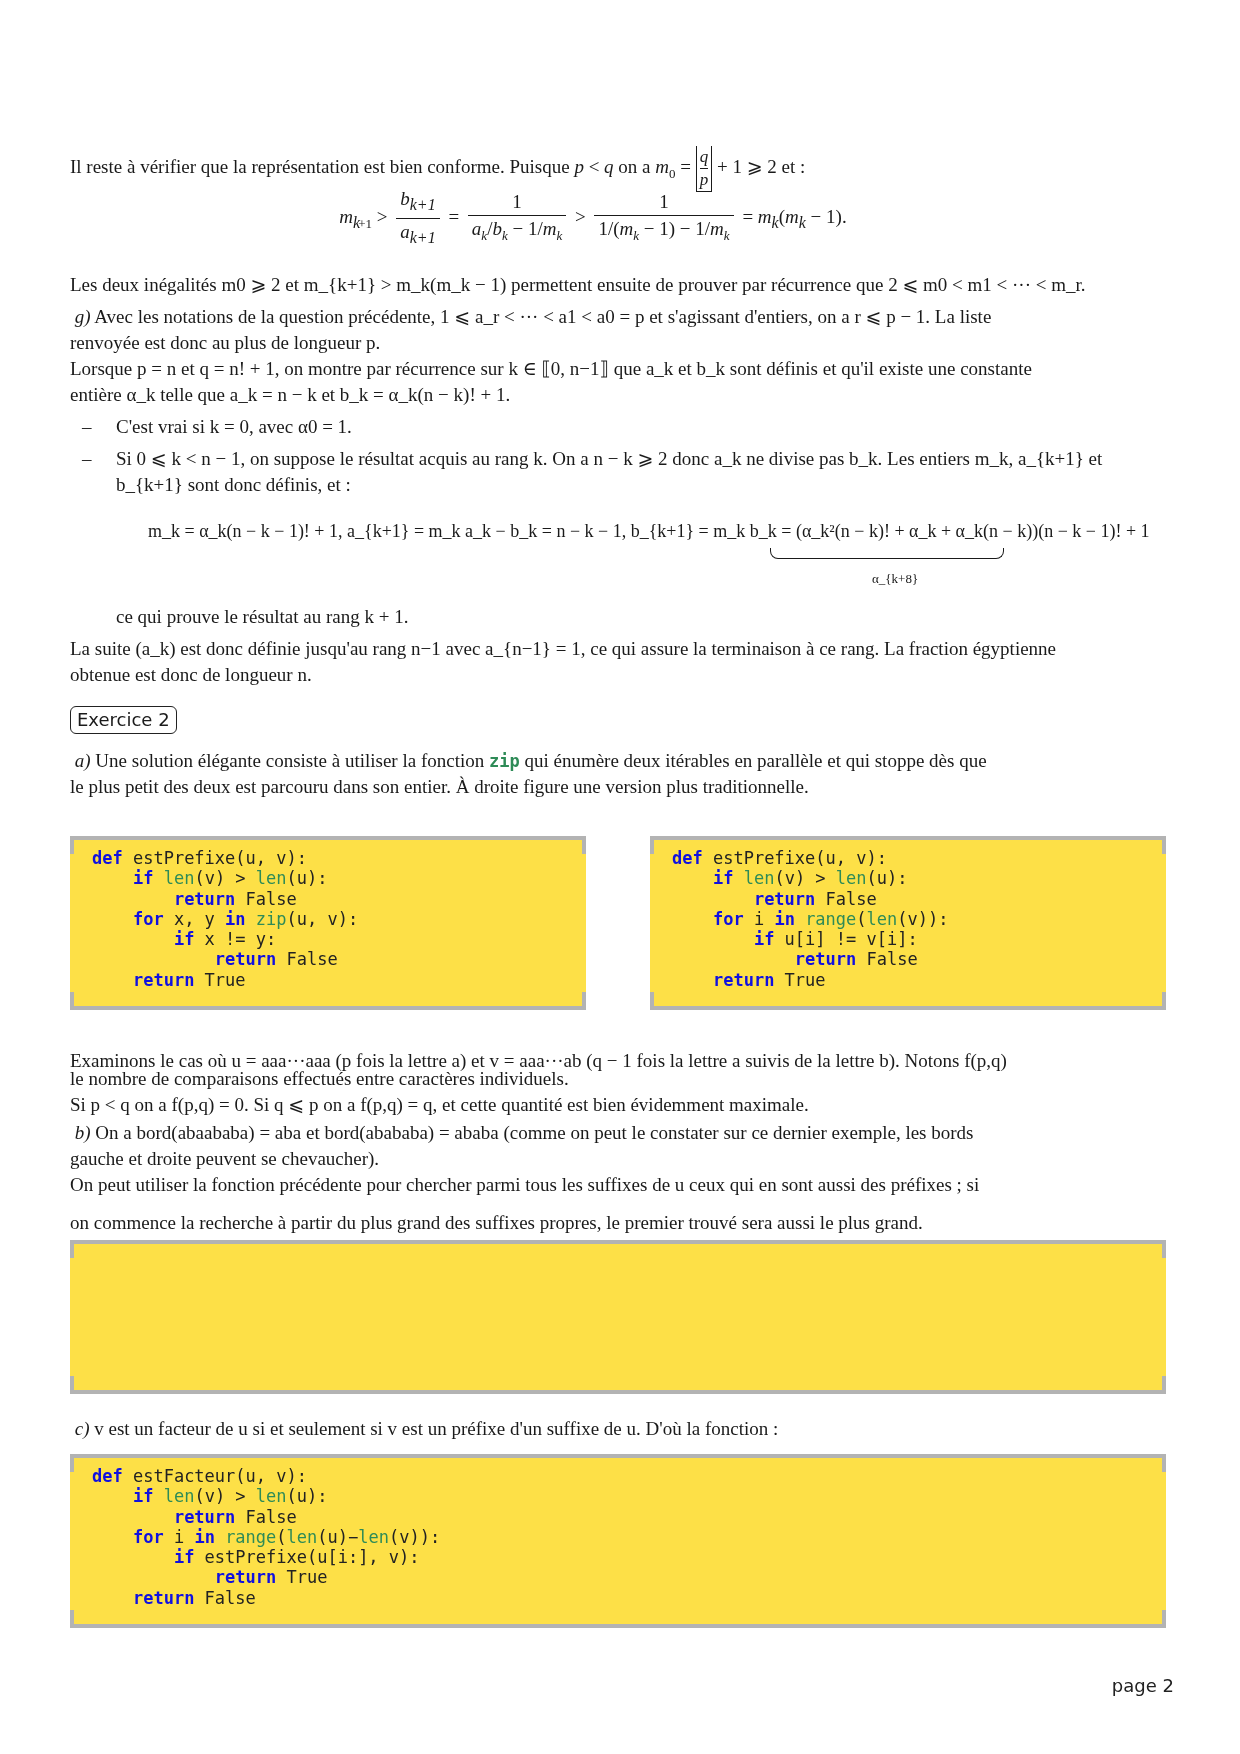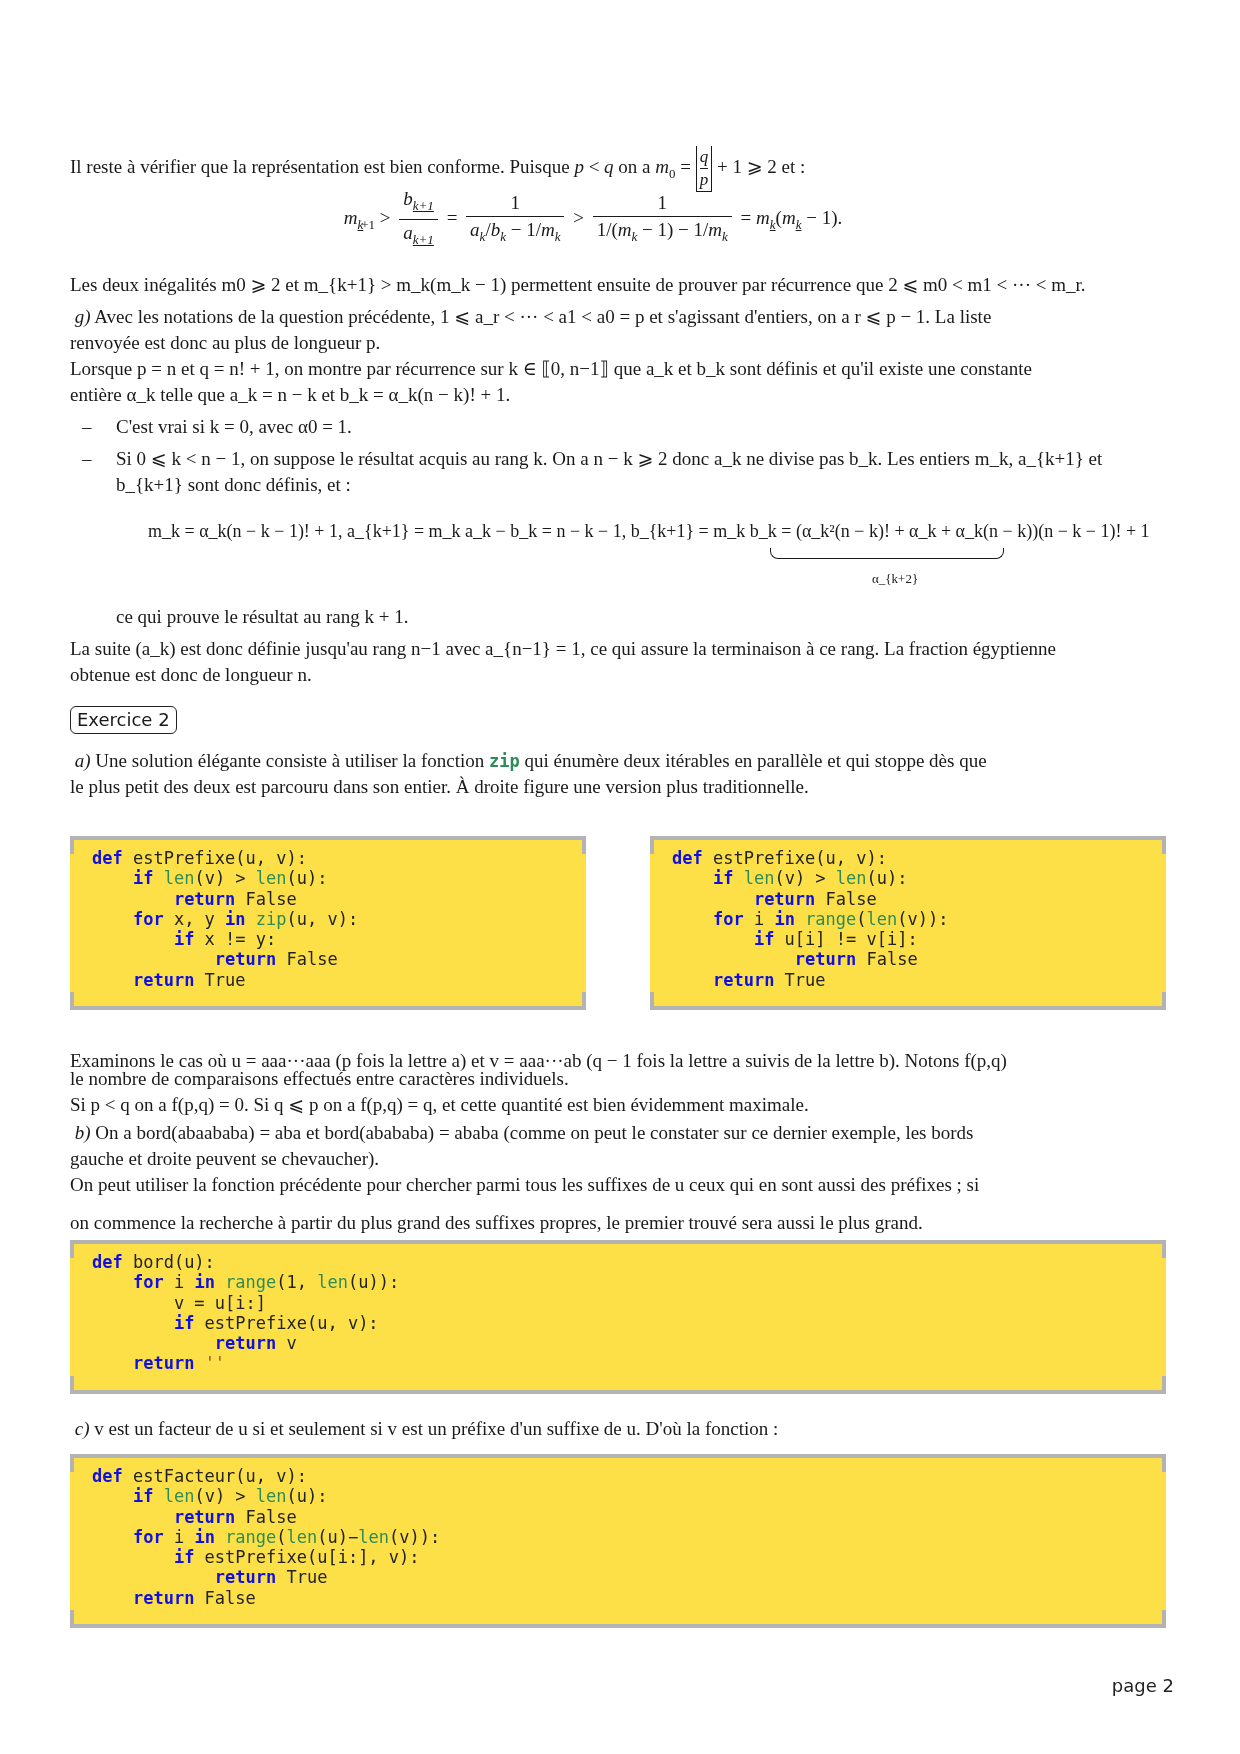--- a/index.html
+++ b/index.html
@@ -2,21 +2,21 @@
 <html><head>
 <meta charset="utf-8">
 <style>
   html, body { margin: 0; padding: 0; background: #ffffff; }
   body { width: 1240px; height: 1754px; position: relative; overflow: hidden;
          font-family: "DejaVu Serif", "Liberation Serif", serif; color: #1a1a1a; }
   .page { position: absolute; left: 70px; top: 0; width: 1106px; }
   .p { position: absolute; left: 0; width: 1106px; font-size: 19px; line-height: 26px;
        font-family: "Liberation Serif", "DejaVu Serif", serif; white-space: nowrap; }
   .m { font-style: italic; }
-  .sub { font-size: 13px; vertical-align: -5px; font-style: italic; text-decoration: underline; }
+  .sub { font-size: 16px; vertical-align: -5px; font-style: italic; }
   .sub-up { font-size: 13px; vertical-align: -5px; font-style: normal; }
   .center { text-align: center; }
   .frac { display: inline-block; vertical-align: middle; text-align: center; margin: 0 4px; }
   .frac .num { display: block; border-bottom: 1px solid #1a1a1a; padding: 0 4px; line-height: 26px; }
   .frac .den { display: block; padding: 0 4px; line-height: 26px; }
   .floor { display: inline-block; vertical-align: middle; }
   .floor .inner { display: inline-block; border-left: 1px solid #1a1a1a; border-right: 1px solid #1a1a1a;
                   border-bottom: 1px solid #1a1a1a; padding: 0 3px; }
   .floor .inner .num { display:block; border-bottom: 1px solid #1a1a1a; line-height: 22px; }
   .floor .inner .den { display:block; line-height: 22px; }
@@ -77,21 +77,21 @@
   </div>
   <div class="p" style="top:446px;">
     <span class="bullet">–</span><span style="margin-left:46px">Si 0 ⩽ k &lt; n − 1, on suppose le résultat acquis au rang k. On a n − k ⩾ 2 donc a_k ne divise pas b_k. Les entiers m_k, a_{k+1} et</span>
   </div>
   <div class="p" style="top:472px;">
     <span style="margin-left:46px">b_{k+1} sont donc définis, et :</span>
   </div>
 
   <div class="p" style="top:518px; left:78px; font-size:18px;">m_k = α_k(n − k − 1)! + 1,   a_{k+1} = m_k a_k − b_k = n − k − 1,   b_{k+1} = m_k b_k = (α_k²(n − k)! + α_k + α_k(n − k))(n − k − 1)! + 1</div>
   <div class="brace" style="left:700px; top:548px; width:232px;"></div>
-  <div class="p" style="top:566px; left:802px; width:60px; font-size:13px;">α_{k+2}</div>
+  <div class="p" style="top:566px; left:802px; width:60px; font-size:13px;">α_{k+8}</div>
 
   <div class="p" style="top:604px;">
     <span style="margin-left:46px">ce qui prouve le résultat au rang k + 1.</span>
   </div>
   <div class="p" style="top:636px;">La suite (a_k) est donc définie jusqu'au rang n−1 avec a_{n−1} = 1, ce qui assure la terminaison à ce rang. La fraction égyptienne</div>
   <div class="p" style="top:662px;">obtenue est donc de longueur n.</div>
 
   <div class="exo-box" style="top:706px;border-radius:6px;">Exercice 2</div>
 
   <div class="p" style="top:748px;">
@@ -132,26 +132,20 @@
     &nbsp;<span class="label">b)</span>
     <span>On a bord(abaababa) = aba et bord(abababa) = ababa (comme on peut le constater sur ce dernier exemple, les bords</span>
   </div>
   <div class="p" style="top:1146px;">gauche et droite peuvent se chevaucher).</div>
   <div class="p" style="top:1172px;">On peut utiliser la fonction précédente pour chercher parmi tous les suffixes de u ceux qui en sont aussi des préfixes ; si</div>
   <div class="p" style="top:1198px;margin-top:12px;">on commence la recherche à partir du plus grand des suffixes propres, le premier trouvé sera aussi le plus grand.</div>
 
   <div class="codebox" style="left:0; top:1240px; width:1096px; height:154px;">
     <span class="tick-tr"></span>
       <span class="tick-bl"></span>
-    <pre><span class="kw">def</span> bord(u):
-    <span class="kw">for</span> i <span class="kw">in</span> <span class="bi">range</span>(1, <span class="bi">len</span>(u)):
-        v = u[i:]
-        <span class="kw">if</span> estPrefixe(u, v):
-            <span class="kw">return</span> v
-    <span class="kw">return</span> <span class="str">''</span></pre>
   </div>
 
   <div class="p" style="top:1416px;">
     &nbsp;<span class="label">c)</span>
     <span>v est un facteur de u si et seulement si v est un préfixe d'un suffixe de u. D'où la fonction :</span>
   </div>
 
   <div class="codebox" style="left:0; top:1454px; width:1096px; height:174px;">
     <span class="tick-tr"></span>
       <span class="tick-bl"></span>

